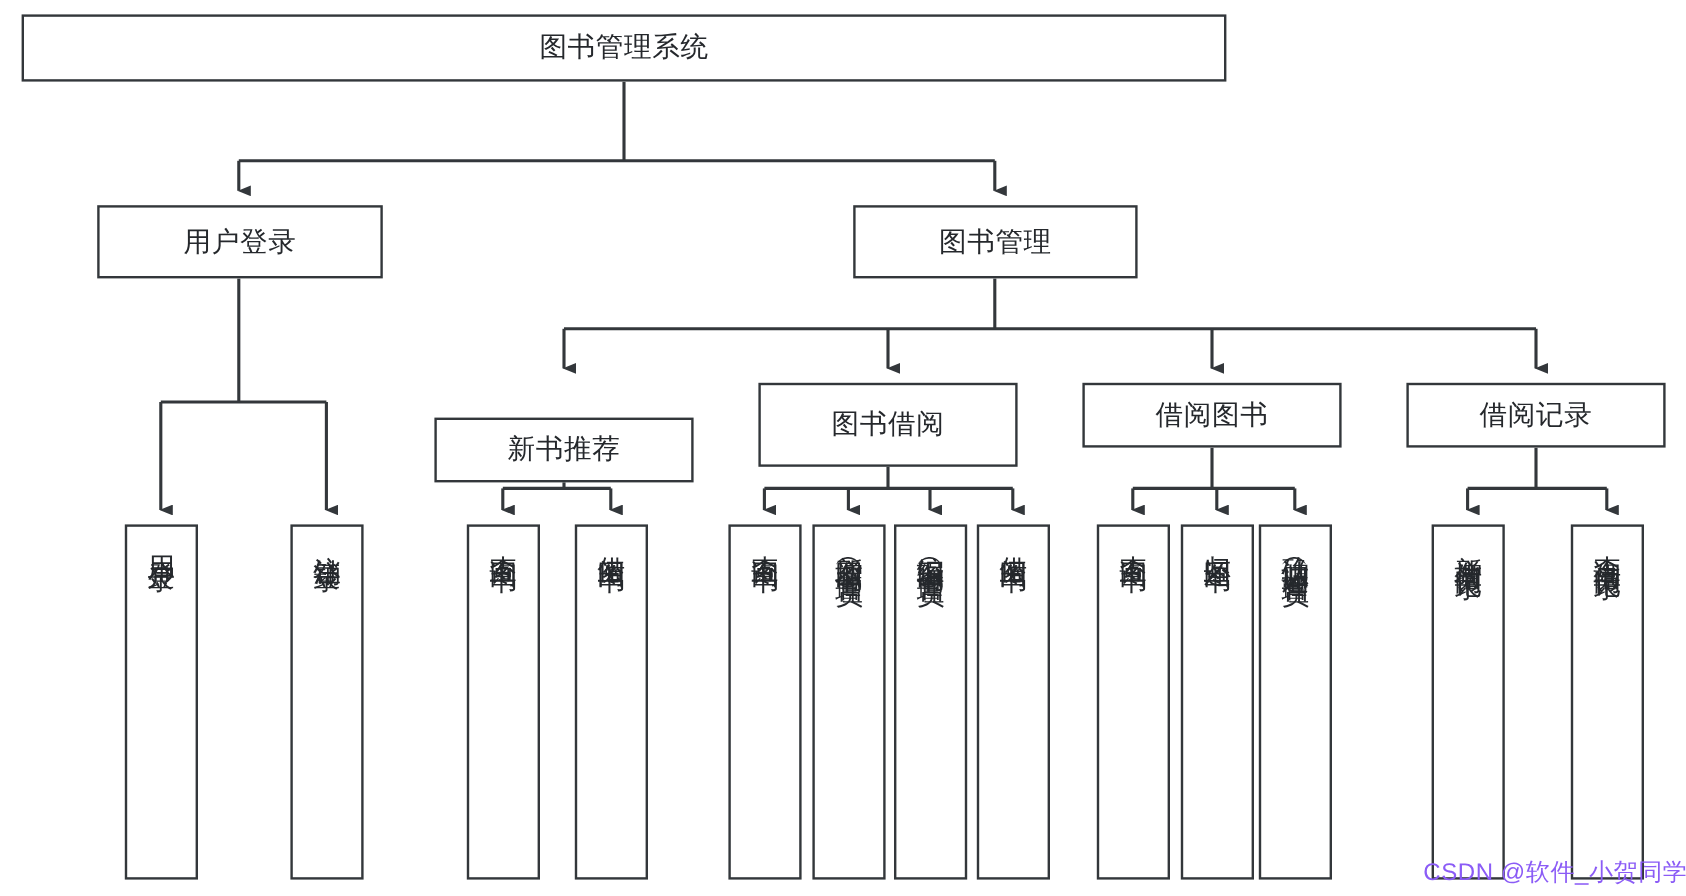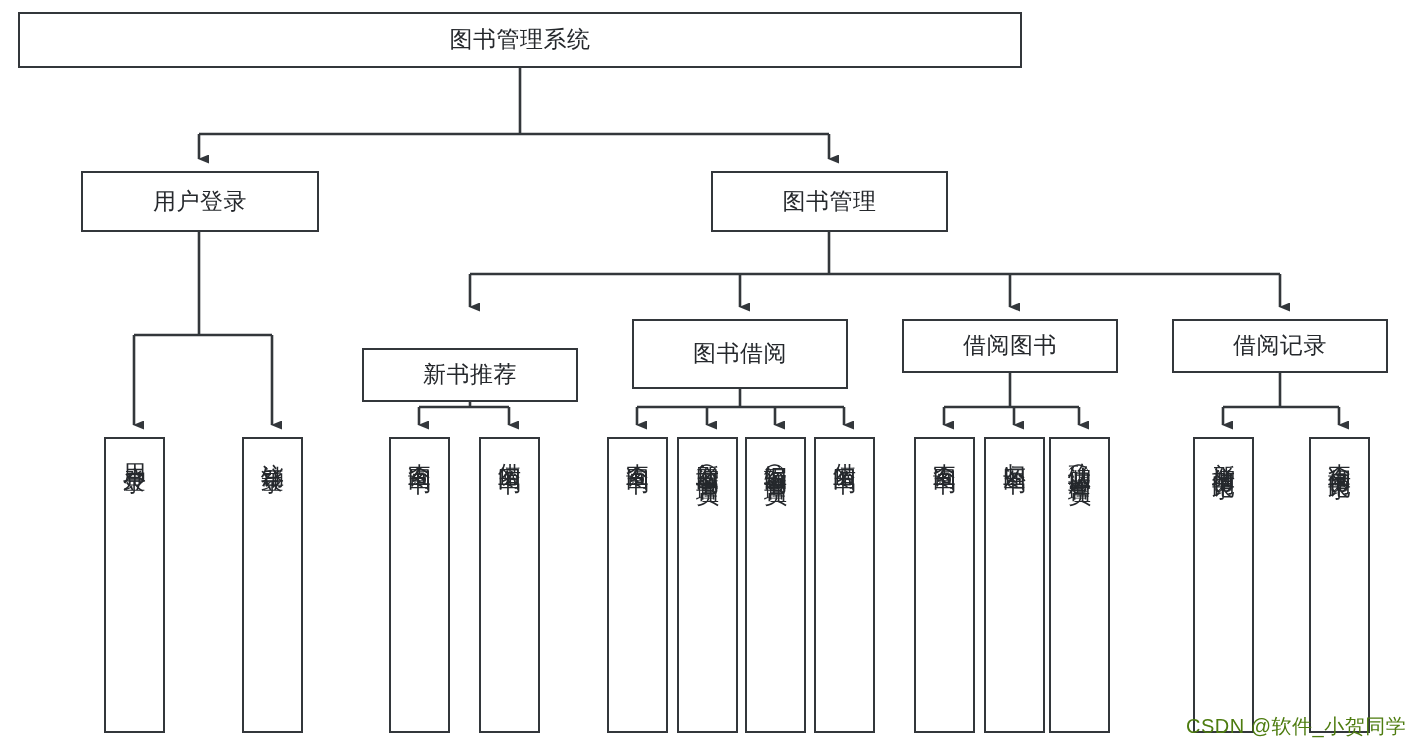--- a/index.html
+++ b/index.html
@@ -57,21 +57,21 @@
     top: 0;
     width: 1405px;
     height: 747px;
     pointer-events: none;
   }
   .watermark {
     position: absolute;
     left: 1186px;
     top: 713px;
     font-size: 20px;
-    color: #4d7c0f;
+    color: #8b5cf6;
     white-space: nowrap;
     letter-spacing: 0.5px;
   }
 </style>
 </head>
 <body>
 
 <div id="diagram-root">
   <svg class="connector-layer" id="connector-layer" viewBox="0 0 1405 747" width="1405" height="747">
     <defs>

